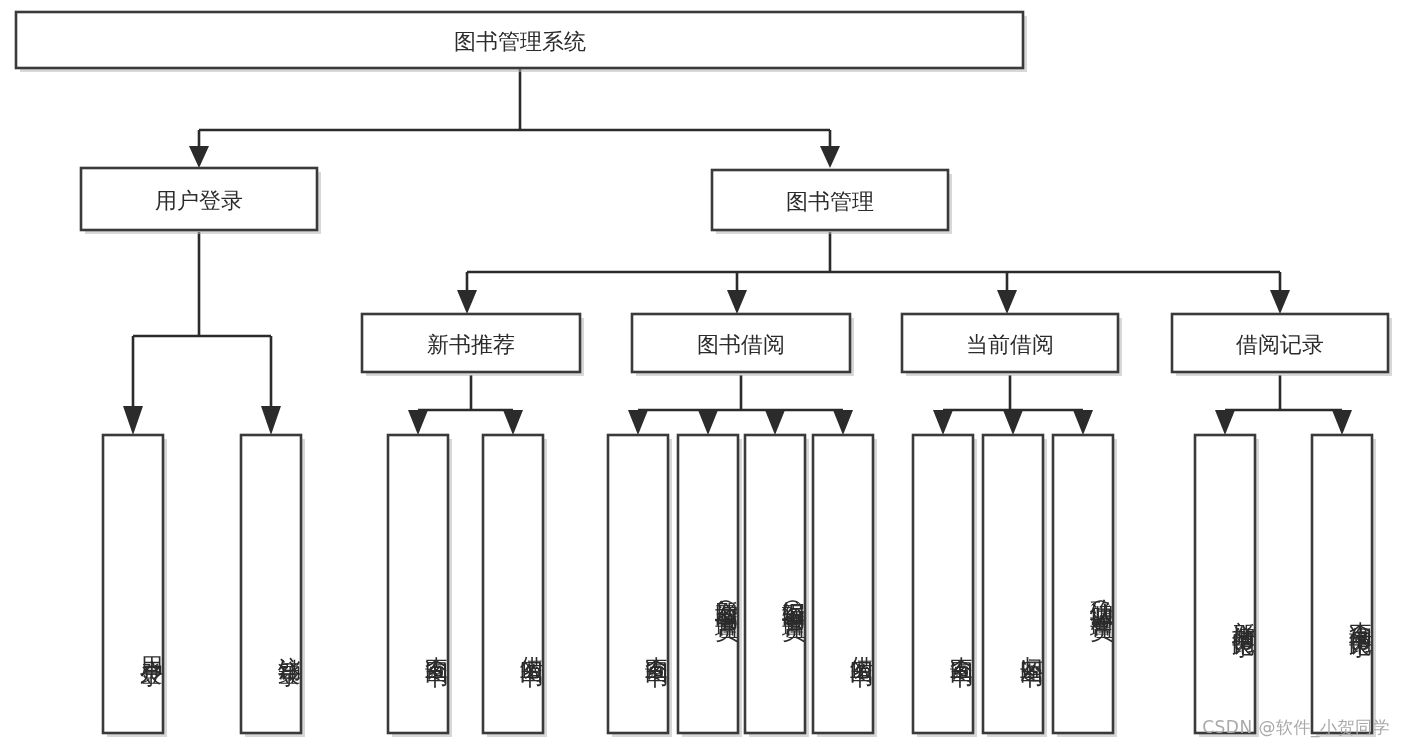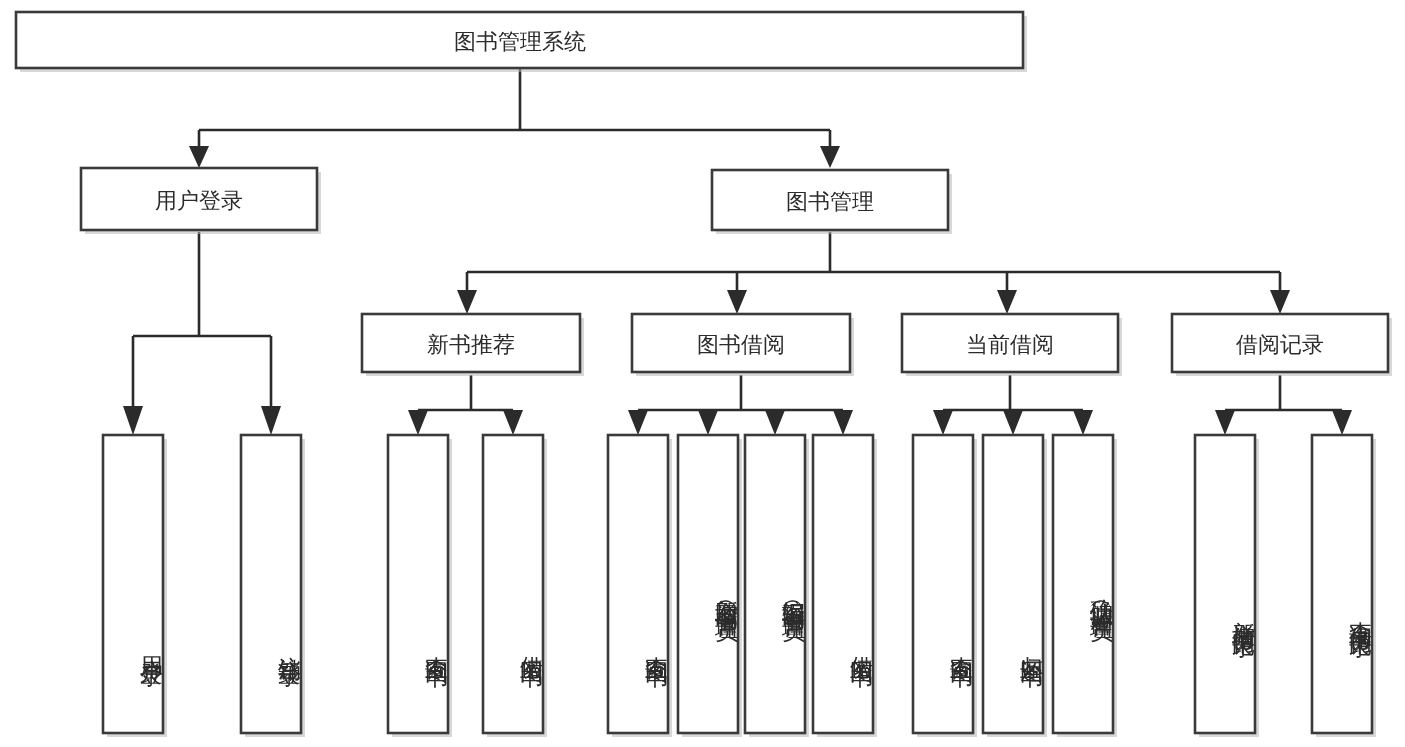--- a/index.html
+++ b/index.html
@@ -253,14 +253,15 @@
   </div>
 
   <div class="leaf-label-wrap" style="left:1195px; top:435px; width:60px; height:298px; padding-top:28px;">
     <span>新增借阅记录</span>
   </div>
 
   <div class="leaf-label-wrap" style="left:1312px; top:435px; width:60px; height:298px; padding-top:28px;">
     <span>查询借阅记录</span>
   </div>
 
+  <div class="watermark">CSDN @软件_小贺同学</div>
 
 </div>
 
 </body></html>

